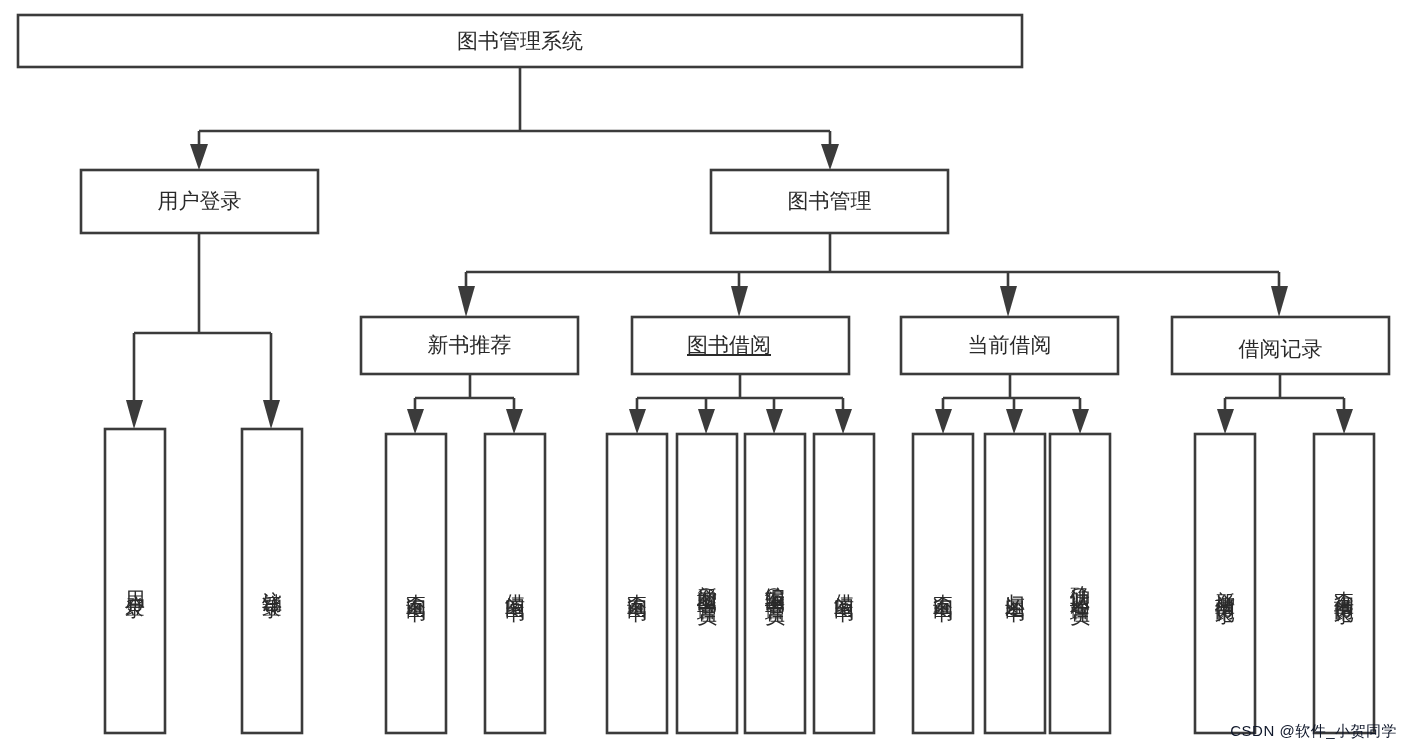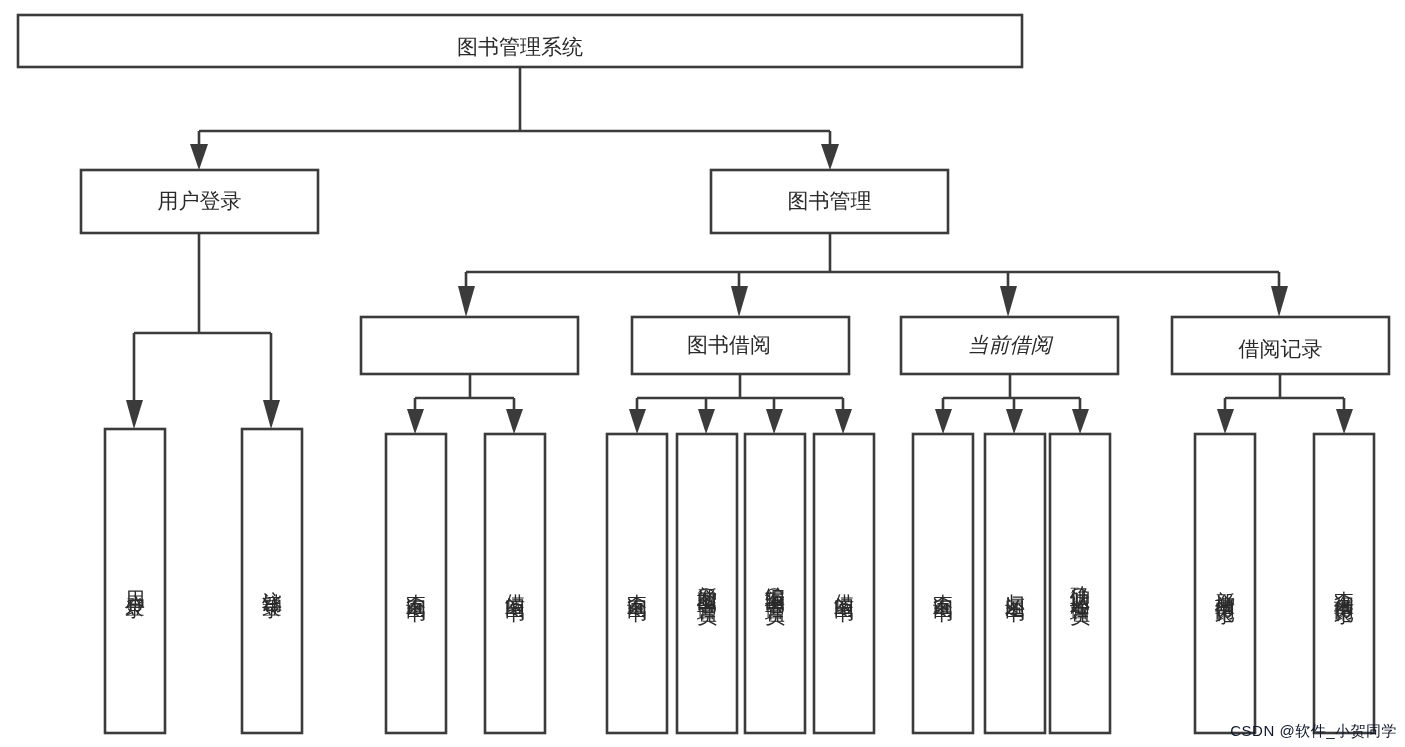--- a/index.html
+++ b/index.html
@@ -148,27 +148,28 @@
 
       <rect class="node-box" x="913" y="434" width="60" height="299"></rect>
       <rect class="node-box" x="985" y="434" width="60" height="299"></rect>
       <rect class="node-box" x="1050" y="434" width="60" height="299"></rect>
 
       <rect class="node-box" x="1195" y="434" width="60" height="299"></rect>
       <rect class="node-box" x="1314" y="434" width="60" height="299"></rect>
     </g>
   </svg>
 
-  <div class="node-label horizontal label-title" style="left:18px;top:21px;width:1004px;height:52px;">图书管理系统</div>
+  <div class="node-label horizontal label-title" style="left:18px;top:15px;width:1004px;height:52px;">图书管理系统</div>
 
   <div class="node-label horizontal" style="left:81px;top:170px;width:237px;height:63px;">用户登录</div>
   <div class="node-label horizontal" style="left:711px;top:170px;width:237px;height:63px;">图书管理</div>
 
-  <div class="node-label horizontal" style="left:632px;top:317px;width:194px;height:57px;">图书借阅</div>
-  <div class="node-label horizontal" style="left:901px;top:317px;width:217px;height:57px;font-style:italic;">当前借阅</div>
+  <div class="node-label horizontal" style="left:361px;top:317px;width:217px;height:57px;">新书推荐</div>
+  <div class="node-label horizontal" style="left:632px;top:317px;width:194px;height:57px;text-decoration:underline;">图书借阅</div>
+  <div class="node-label horizontal" style="left:901px;top:317px;width:217px;height:57px;">当前借阅</div>
   <div class="node-label horizontal" style="left:1172px;top:317px;width:217px;height:64px;">借阅记录</div>
 
   <div class="node-label vertical" style="left:105px;top:429px;width:60px;height:304px;">用户登录</div>
   <div class="node-label vertical" style="left:242px;top:429px;width:60px;height:304px;">注销登录</div>
 
   <div class="node-label vertical" style="left:386px;top:434px;width:60px;height:299px;">查询图书</div>
   <div class="node-label vertical" style="left:485px;top:434px;width:60px;height:299px;">借阅图书</div>
 
   <div class="node-label vertical" style="left:607px;top:434px;width:60px;height:299px;">查询图书</div>
   <div class="node-label vertical" style="left:677px;top:434px;width:60px;height:299px;">新增图书（管理员）</div>

